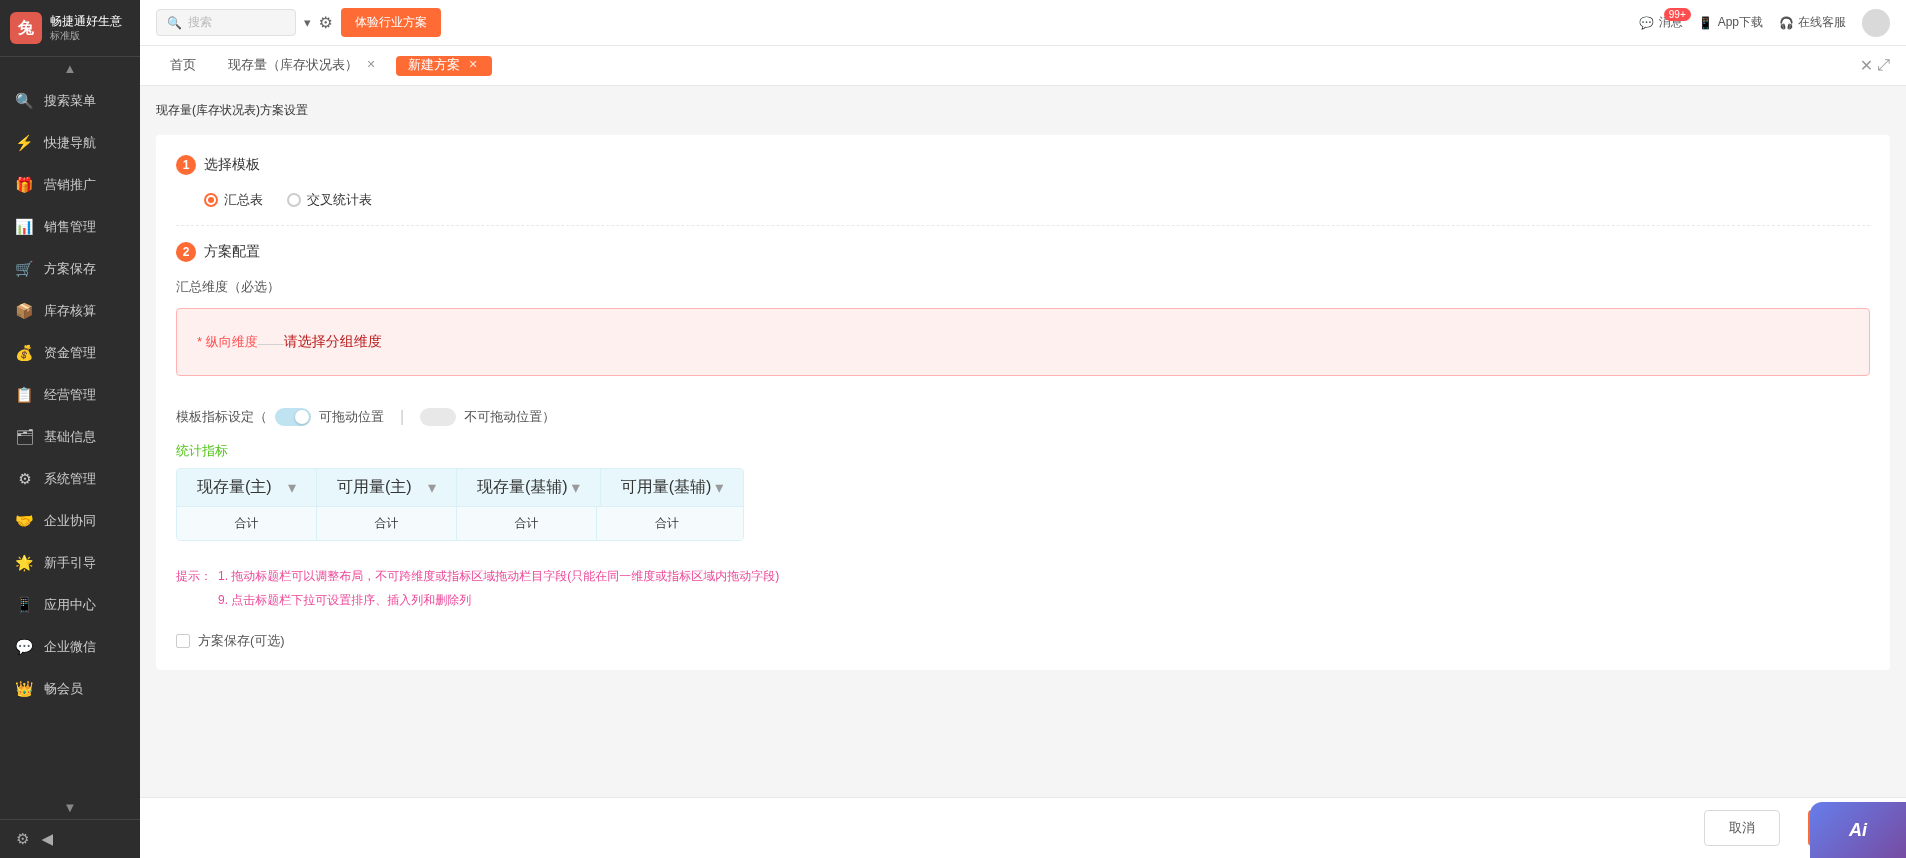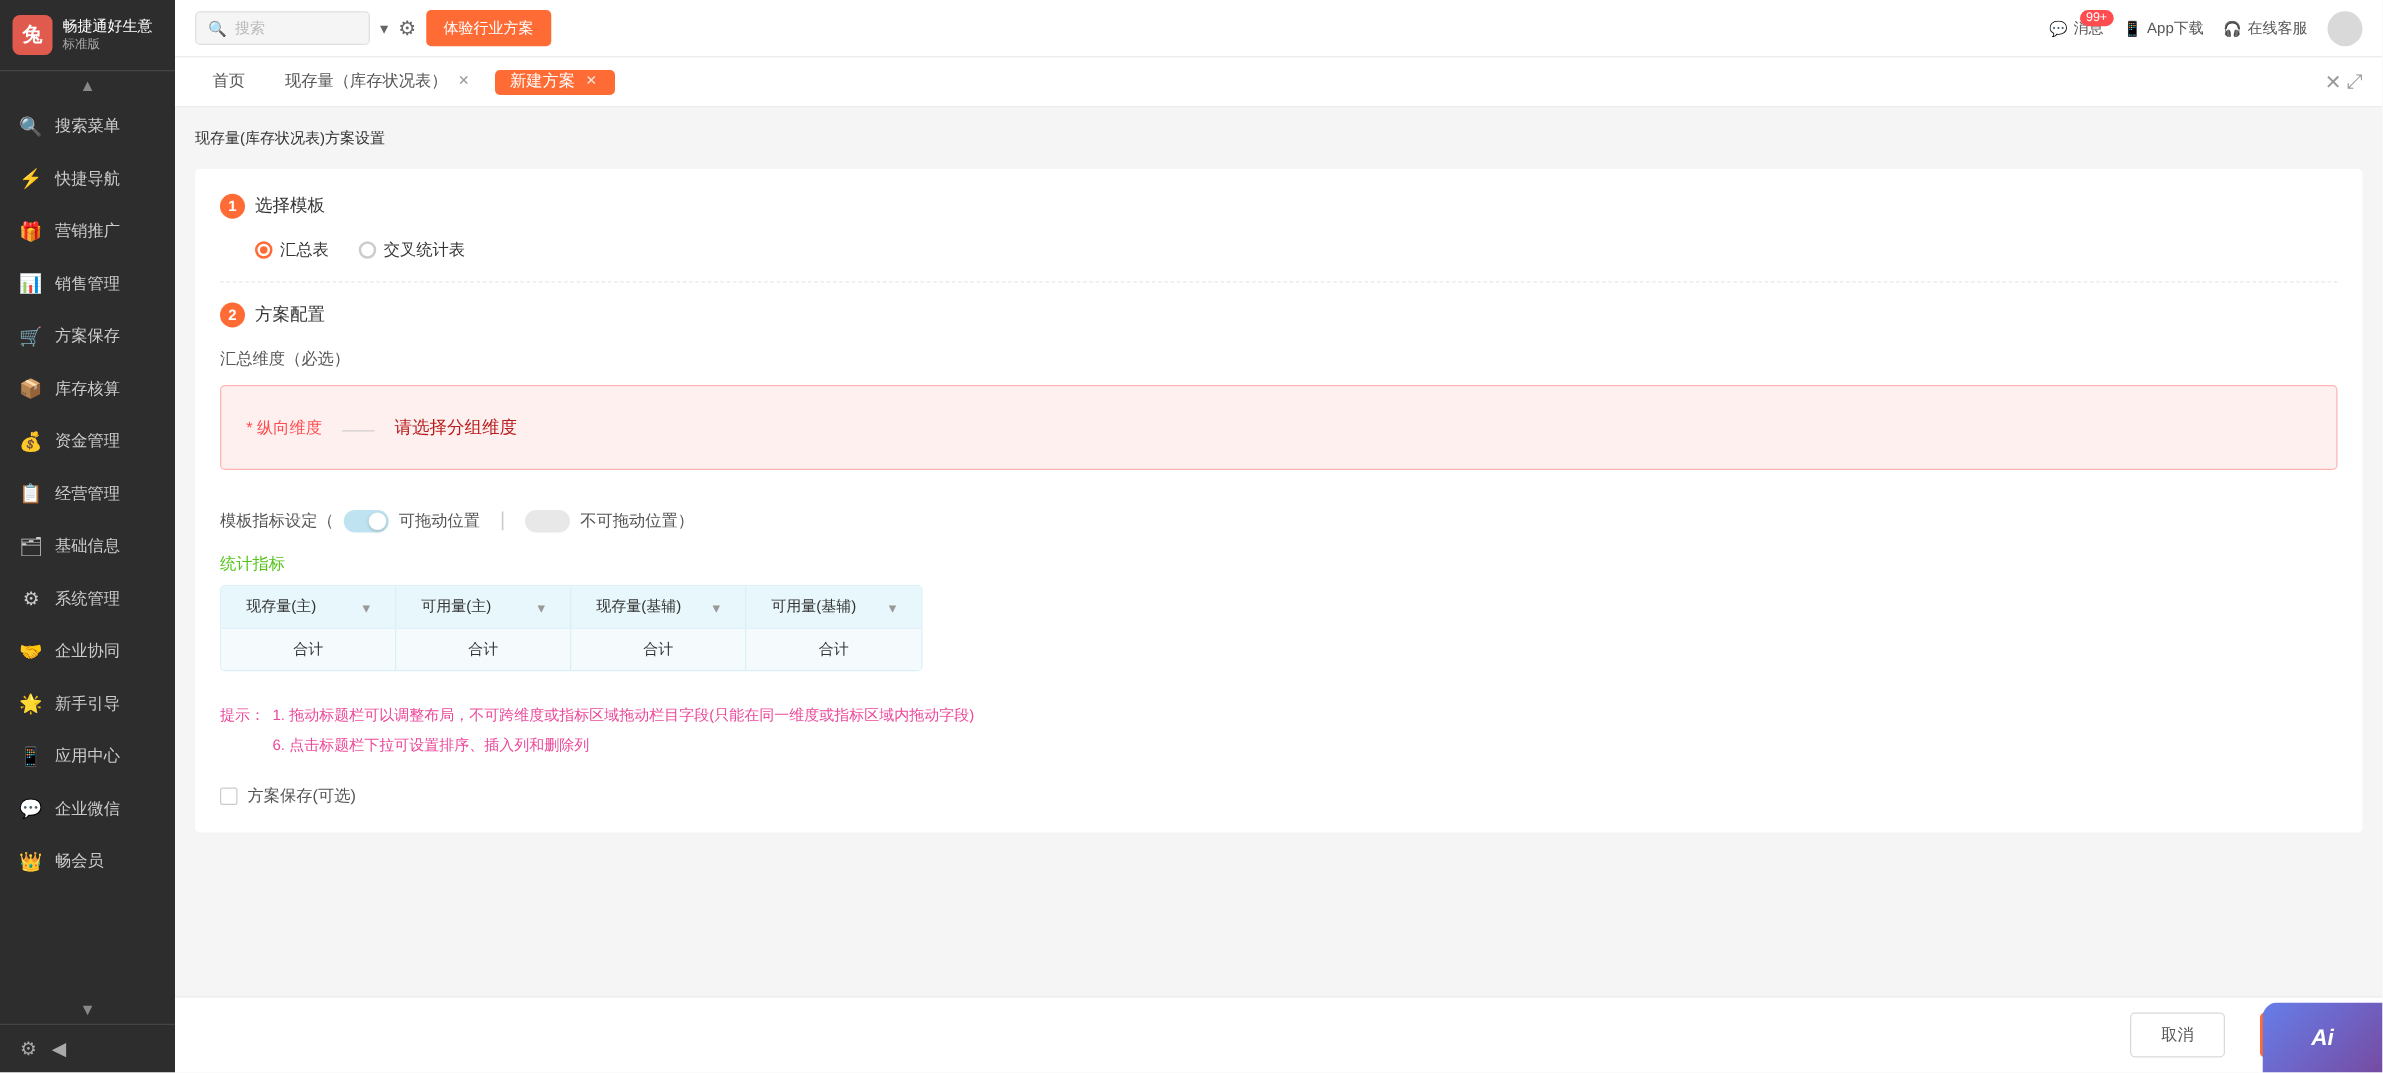--- a/index.html
+++ b/index.html
@@ -322,21 +322,20 @@
     .dimension-box {
       background: #fff0f0;
       border: 1px solid #ffb3b3;
       border-radius: 4px;
       padding: 24px 20px;
       margin-bottom: 16px;
     }
     .dimension-row {
       display: flex;
       align-items: flex-end;
-      gap: 16px;
     }
     .dimension-label {
       color: #ff4d4f;
       font-size: 13px;
     }
     .dimension-required { color: #ff4d4f; }
     .dimension-dash { color: #ccc; }
     .dimension-placeholder { color: #b91c1c; font-size: 14px; }
 
     
@@ -395,21 +394,21 @@
     }
     .stats-header-row {
       display: flex;
       background: #e8f7fb;
     }
     .stats-header-cell {
       display: flex;
       align-items: center;
       gap: 4px;
       padding: 8px 20px;
-      font-size: 12px;
+      font-size: 16px;
       color: #333;
       border-right: 1px solid #d9f0f7;
       min-width: 140px;
       justify-content: space-between;
     }
     .stats-header-cell:last-child { border-right: none; }
     .stats-body-row {
       display: flex;
       background: #f5fbfd;
       border-top: 1px solid #d9f0f7;
@@ -717,21 +716,21 @@
         </div>
       </div>
 
       <div class="tips">
         <div class="tip-item">
           <span>提示：</span>
           <span>1. 拖动标题栏可以调整布局，不可跨维度或指标区域拖动栏目字段(只能在同一维度或指标区域内拖动字段)</span>
         </div>
         <div class="tip-item">
           <span style="opacity:0;">提示：</span>
-          <span>6. 点击标题栏下拉可设置排序、插入列和删除列</span>
+          <span>9. 点击标题栏下拉可设置排序、插入列和删除列</span>
         </div>
       </div>
 
       <div class="checkbox-row">
         <div class="checkbox-box"></div>
         <span>方案保存(可选)</span>
       </div>
     </div>
   </div>
 

